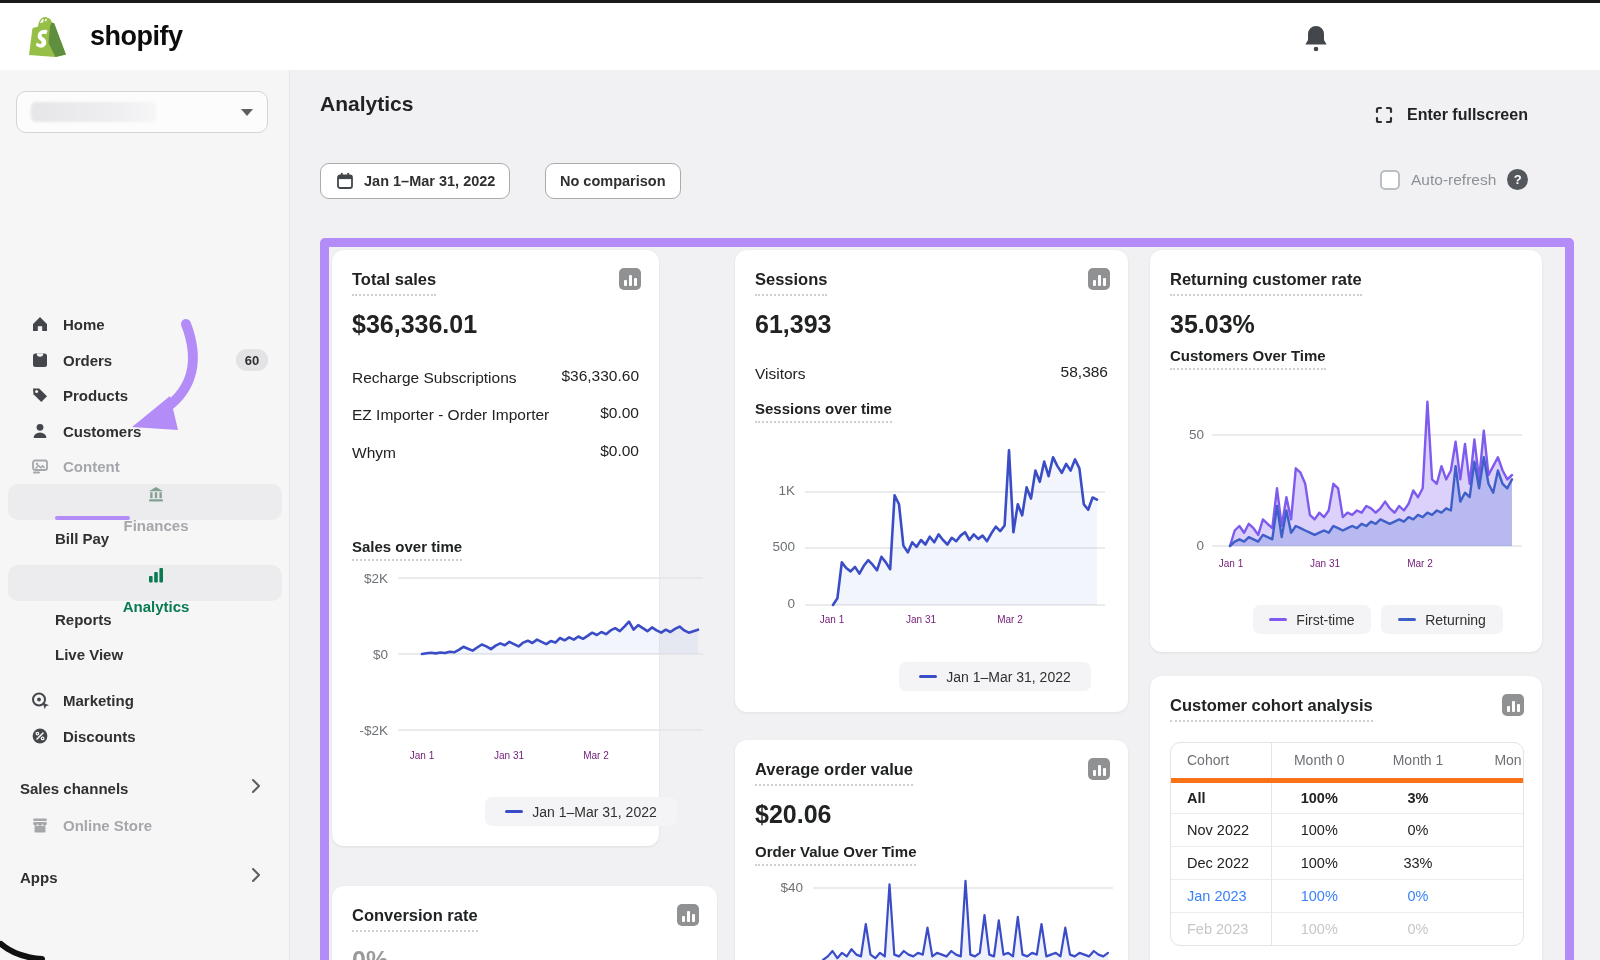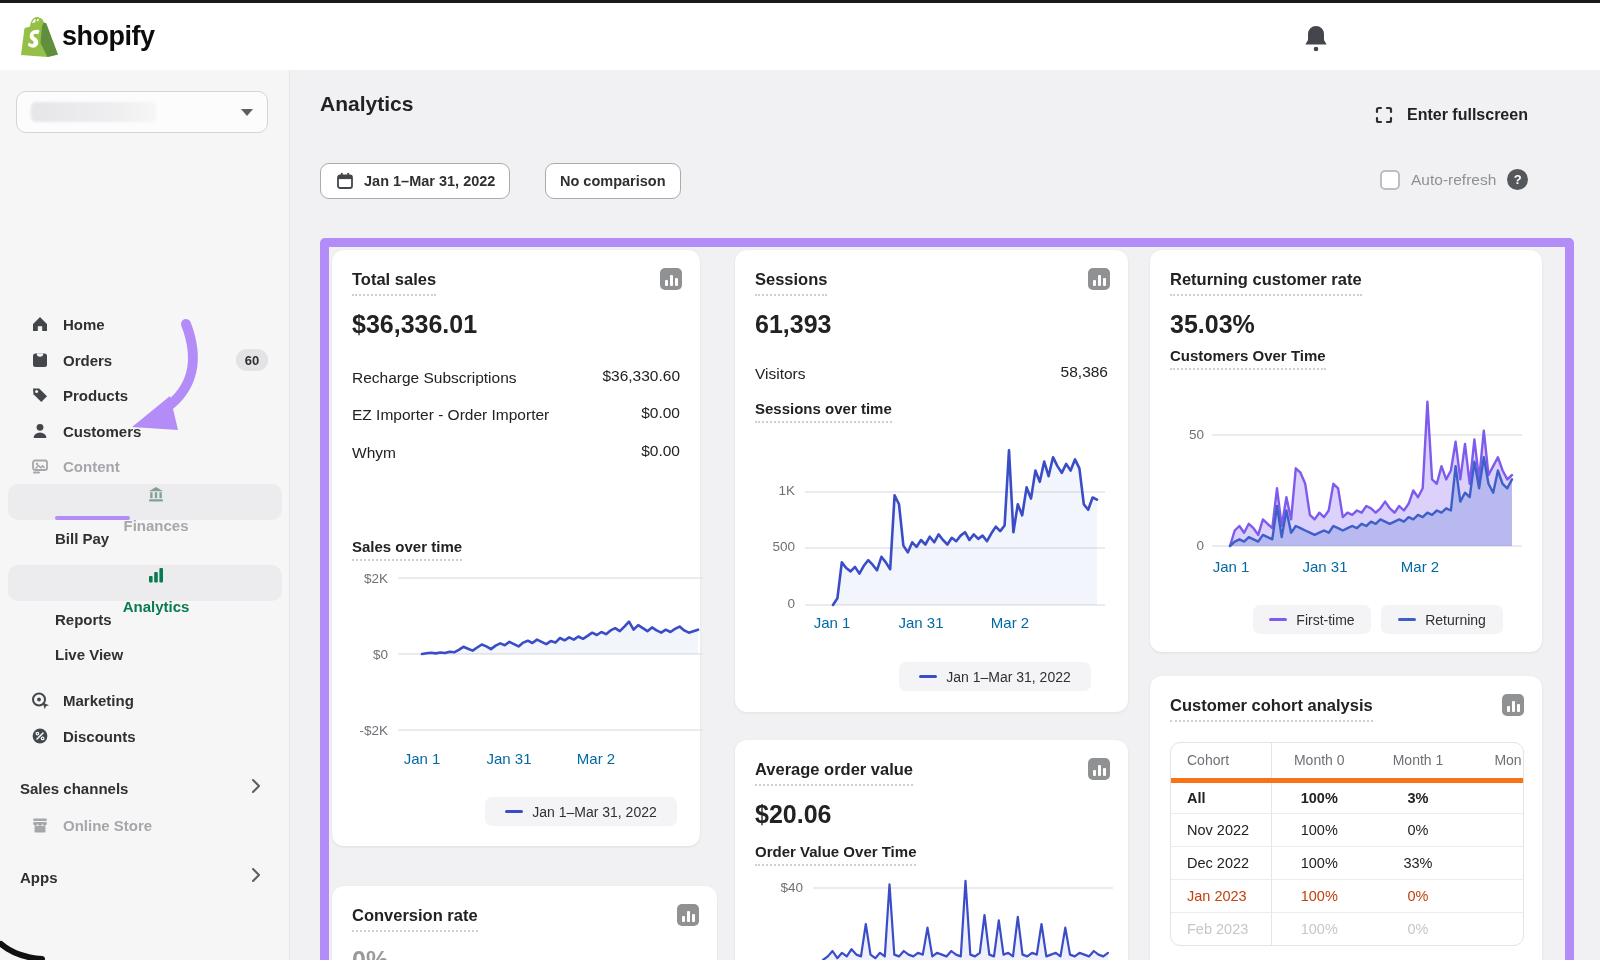--- a/index.html
+++ b/index.html
@@ -2,21 +2,21 @@
 <html><head>
 <meta charset="utf-8">
 <style>
   * { margin:0; padding:0; box-sizing:border-box; }
   html,body { width:1600px; height:960px; overflow:hidden; }
   body { font-family:"Liberation Sans", sans-serif; background:#f1f1f3; color:#202223; position:relative; }
 
   
   .topstrip { position:absolute; left:0; top:0; width:1600px; height:3px; background:#1a1a1a; z-index:9; }
   .topbar { position:absolute; left:0; top:3px; width:1600px; height:67px; background:#ffffff; z-index:8; }
-  .logo { position:absolute; left:20px; top:12px; display:flex; align-items:center; gap:4px; }
+  .logo { position:absolute; left:28px; top:12px; display:flex; align-items:center; gap:24px; }
   .logo-text { font-size:27px; font-weight:800; letter-spacing:-0.5px; color:#0c0c0c; }
   .searchbox { position:absolute; left:330px; top:13px; width:705px; height:42px; background:#fbfbfc; border:1px solid #c9cccf; border-radius:9px; display:flex; align-items:center; padding:0 12px; gap:9px; }
   .search-ph { font-size:15px; color:#8c9196; }
   .bell { position:absolute; left:1302px; top:20px; width:28px; height:30px; }
 
   
   .sidebar { position:absolute; left:0; top:70px; width:290px; height:890px; background:#f6f6f7; border-right:1px solid #e5e5e7; }
   .store-select { position:absolute; left:16px; top:21px; width:252px; height:42px; background:#fcfcfd; border:1px solid #d2d4d8; border-radius:10px; display:flex; align-items:center; padding:0 14px; }
   .store-blur { width:125px; height:20px; border-radius:5px; background:linear-gradient(90deg,#e6e6e9,#efeff1 70%,#f6f6f7); filter:blur(1px); }
   .caret-down { margin-left:auto; width:0; height:0; border-left:6px solid transparent; border-right:6px solid transparent; border-top:7px solid #5c5f62; }
@@ -56,33 +56,33 @@
   .card-title { display:inline-block; font-size:16.5px; font-weight:700; color:#202223; border-bottom:2px dotted #cfcfd2; padding-bottom:5px; }
   .card-sub { display:inline-block; font-size:15px; font-weight:700; color:#202223; border-bottom:2px dotted #cfcfd2; padding-bottom:4px; }
   .chartbtn { position:absolute; right:18px; top:18px; width:22px; height:22px; background:#8f9193; border-radius:5px; display:flex; align-items:flex-end; justify-content:center; gap:2px; padding:4px 4px; }
   .chartbtn i { display:block; background:#fff; width:3px; border-radius:1px; }
   .big-num { font-size:25px; font-weight:700; color:#202223; margin-top:14px; }
   .kv-rows { margin-top:28px; }
   .kv { display:flex; font-size:15.5px; color:#202223; margin-bottom:15px; }
   .kv .k { width:235px; line-height:1.45; }
   .kv .v { margin-left:auto; text-align:right; }
   .ytick { position:absolute; font-size:13.5px; color:#6d7175; text-align:right; width:46px; }
-  .xtick { position:absolute; font-size:15px; color:#0369a1; text-align:center; width:70px; }
+  .xtick { position:absolute; font-size:10px; color:#701a75; text-align:center; width:70px; }
   .legend-pill { position:absolute; background:#f4f4f6; border-radius:7px; height:29px; display:flex; align-items:center; justify-content:center; gap:9px; font-size:14px; color:#303030; }
   .dash { width:18px; height:3px; border-radius:2px; }
   svg.chart { position:absolute; overflow:visible; }
 
   
   .cohort-wrap { position:absolute; left:20px; top:66px; width:354px; border:1px solid #e3e3e6; border-radius:10px; overflow:hidden; background:#fff; }
   table.cohort { border-collapse:collapse; width:376px; table-layout:fixed; }
   table.cohort th { font-size:14px; font-weight:400; color:#6d7175; height:37px; }
   table.cohort td { font-size:14.5px; color:#202223; height:33px; text-align:center; border-top:1px solid #ececee; }
   table.cohort th:first-child, table.cohort td:first-child { text-align:left; padding-left:16px; border-right:1px solid #e6e6e8; }
   table.cohort tr.bold td { font-weight:700; border-top:5px solid #f97316; }
-  table.cohort tr.fade1 td { color:#c2410c; }
+  table.cohort tr.fade1 td { color:#3b82f6; }
   table.cohort tr.fade2 td { color:#c6c7c9;margin-top:29px; }
 </style>
 </head>
 <body>
 
 <div class="topstrip"></div>
 <div class="topbar">
   <div class="logo">
     <svg width="38" height="42" viewBox="0 0 38 42">
       <path d="M26 8 C26 8 25 7.7 23.8 7.4 C23.3 5.3 22.2 3.2 20.4 3.2 C20.3 3.2 20.1 3.2 20 3.3 C19.2 2.3 18.2 1.9 17.3 1.9 C11.4 1.9 10.3 9.3 10 11.5 L5.8 12.8 C4.5 13.2 4.5 13.2 4.3 14.4 L1 40 L27.5 42 L38 39.4 C38 39.4 26.3 8.5 26 8 Z M18.8 5.7 L16.7 6.4 C16.7 4.9 17.3 3.7 18.1 3.4 C18.6 4 18.8 4.8 18.8 5.7 Z M15.3 7.2 L12.1 8.2 C12.7 5.9 14 4.1 15.9 3.8 C15.5 4.7 15.3 5.8 15.3 7.2 Z" fill="#95bf47"></path>
@@ -241,21 +241,21 @@
 </div>
 
 <div class="autorefresh">
   <div class="checkbox"></div>
   <span class="lbl">Auto-refresh</span>
   <div class="helpdot">?</div>
 </div>
 
 <div class="hlbox"></div>
 
-<div class="card" style="left:332px; top:250px; width:368px; height:596px;">
+<div class="card" style="left:332px; top:250px; width:327px; height:596px;">
   <span class="card-title">Total sales</span>
   <div class="chartbtn">
       <i style="height:6px"></i>
       <i style="height:11px"></i>
       <i style="height:8px"></i>
     </div>
   <div class="big-num">$36,336.01</div>
   <div class="kv-rows" id="ts-rows">
       <div class="kv">
         <span class="k">Recharge Subscriptions</span>

